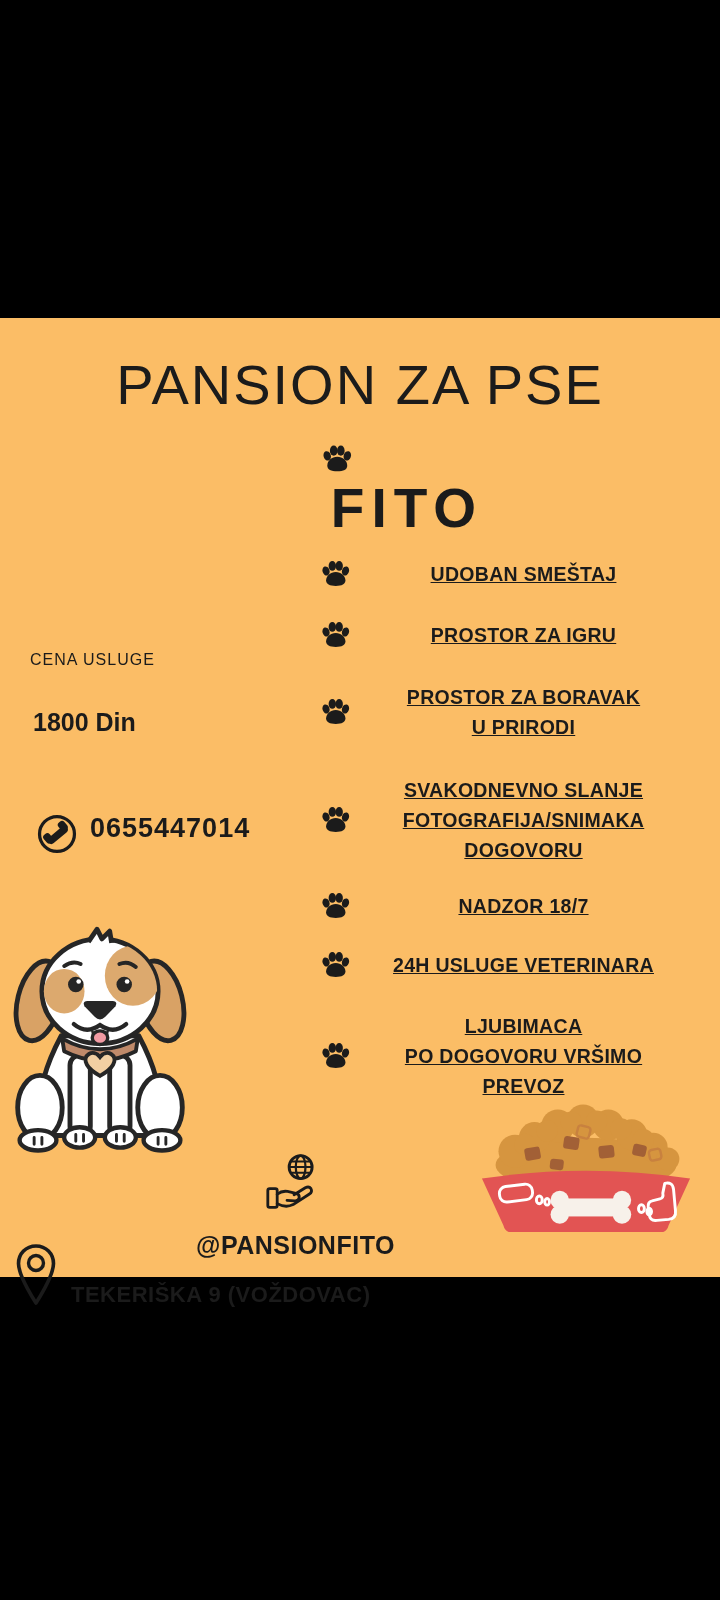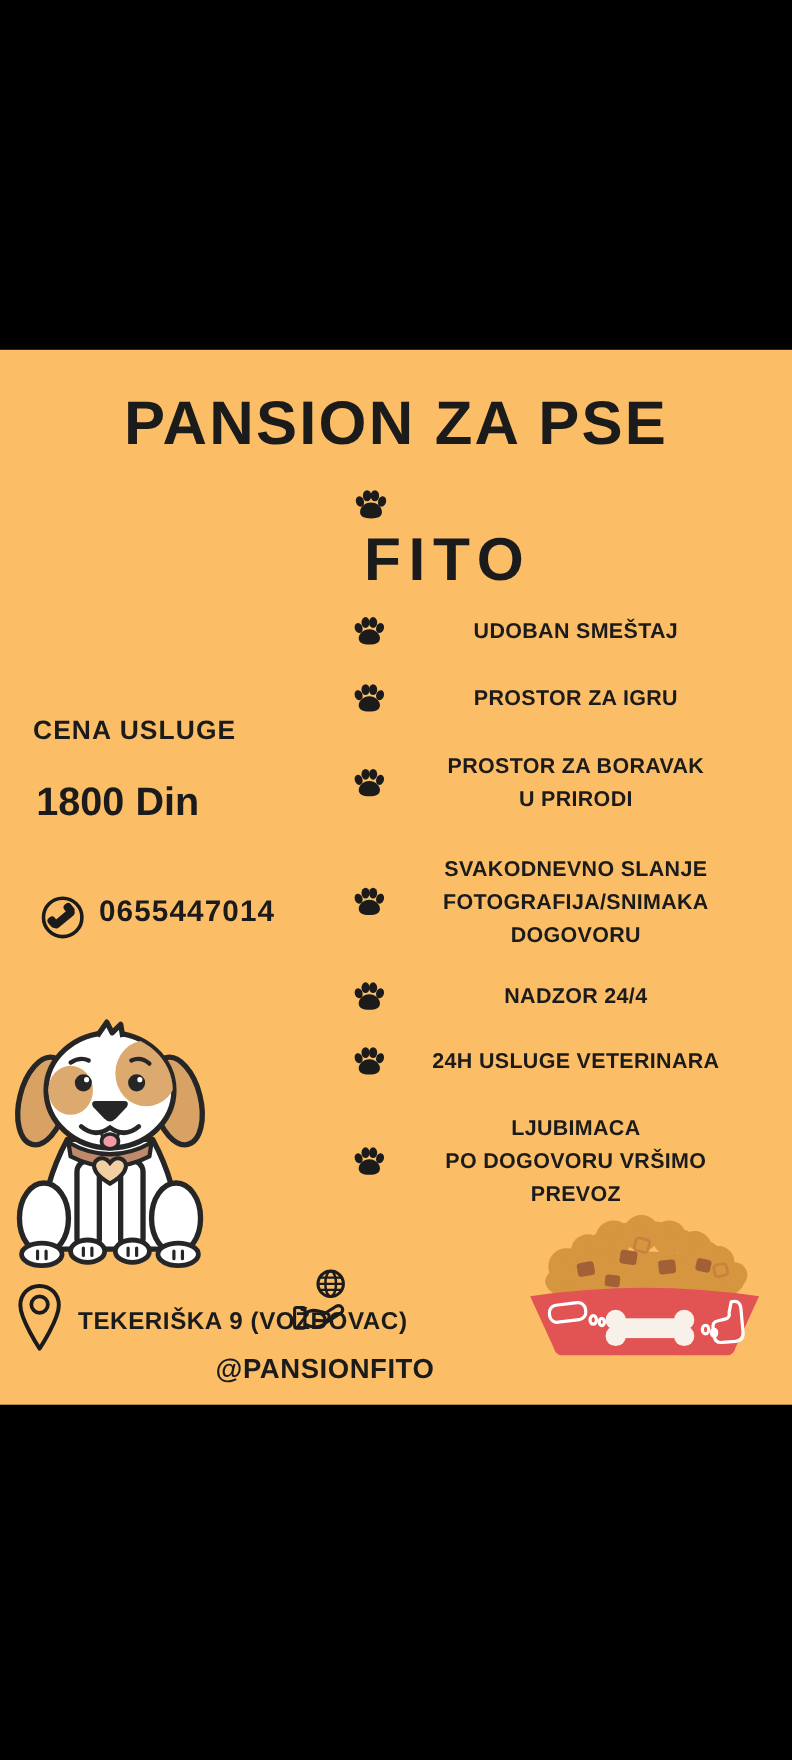--- a/index.html
+++ b/index.html
@@ -1,46 +1,46 @@
 <!DOCTYPE html>
 <html><head>
 <meta charset="utf-8">
 <style>
   html,body{margin:0;padding:0;background:#000;}
   .screen{position:relative;width:720px;height:1600px;background:#000;overflow:hidden;
           font-family:"Liberation Sans",sans-serif;}
   .flyer{position:absolute;left:0;top:318px;width:720px;height:959px;background:#FBBD66;color:#1B1B1B;}
 
   .title{position:absolute;left:0;top:34px;width:100%;text-align:center;
-         font-size:56px;font-weight:bold;letter-spacing:2px;}
+         font-size:56px;font-weight:normal;letter-spacing:2px;}
   .paw-divider{position:absolute;left:321px;top:126px;width:32px;height:30px;}
   .brand{position:absolute;left:0;top:158px;width:100%;text-align:center;
          font-size:55px;font-weight:bold;letter-spacing:7px;padding-left:47px;}
 
   .service-row{position:absolute;left:320px;width:350px;display:flex;align-items:center;}
   .service-paw{flex:0 0 31px;width:31px;height:30px;}
-  .service-text{margin-left:26px;width:300px;}
+  .service-text{margin-left:26px;width:300px;text-decoration:underline;}
   .service-line{font-size:19.5px;line-height:30px;font-weight:bold;letter-spacing:0.3px;text-align:center;}
 
-  .price-label{position:absolute;left:30px;top:333px;font-size:24px;font-weight:bold;letter-spacing:1px;}
-  .price-value{position:absolute;left:33px;top:390px;font-size:36px;font-weight:bold;}
+  .price-label{position:absolute;left:30px;top:333px;font-size:16px;font-weight:normal;letter-spacing:1px;}
+  .price-value{position:absolute;left:33px;top:390px;font-size:25px;font-weight:bold;}
 
   .phone-row{position:absolute;left:36px;top:495px;display:flex;gap:12px;}
   .phone-icon-svg{width:42px;height:42px;}
   .phone-number{font-size:27px;font-weight:bold;letter-spacing:1px;}
 
   .dog-illustration{position:absolute;left:8px;top:584px;width:184px;height:252px;}
 
   .social-row{position:absolute;left:196px;top:835px;display:flex;align-items:center;gap:10px;flex-direction:column;}
   .globe-hand-svg{width:60px;height:60px;}
   .social-handle{font-size:25px;font-weight:bold;letter-spacing:0.5px;margin-top:8px;}
 
   .bowl-illustration{position:absolute;left:474px;top:773px;width:224px;height:141px;}
 
-  .location-row{position:absolute;left:14px;top:848px;display:flex;align-items:center;gap:13px;}
+  .location-row{position:absolute;left:14px;top:925px;display:flex;align-items:flex-end;gap:13px;}
   .pin-svg{width:44px;height:65px;}
   .address{font-size:22px;font-weight:bold;letter-spacing:0.5px;margin-top:5px;}
 </style>
 </head>
 <body>
 
 <svg width="0" height="0" style="position:absolute" aria-hidden="true">
   <defs>
     <g id="paw-shape" fill="#1B1B1B">
       <ellipse cx="7" cy="12.5" rx="4.1" ry="5.4" transform="rotate(-18 7 12.5)"></ellipse>
@@ -101,21 +101,21 @@
             <div class="service-line">FOTOGRAFIJA/SNIMAKA</div>
             <div class="service-line">DOGOVORU</div>
           </div>
   </div>
 
   <div class="service-row" style="top: 573px;">
     <svg class="service-paw" viewBox="0 0 36 32">
       <use href="#paw-shape"></use>
     </svg>
     <div class="service-text">
-            <div class="service-line">NADZOR 24/4</div>
+            <div class="service-line">NADZOR 18/7</div>
           </div>
   </div>
 
   <div class="service-row" style="top: 632px;">
     <svg class="service-paw" viewBox="0 0 36 32">
       <use href="#paw-shape"></use>
     </svg>
     <div class="service-text">
             <div class="service-line">24H USLUGE VETERINARA</div>
           </div>

